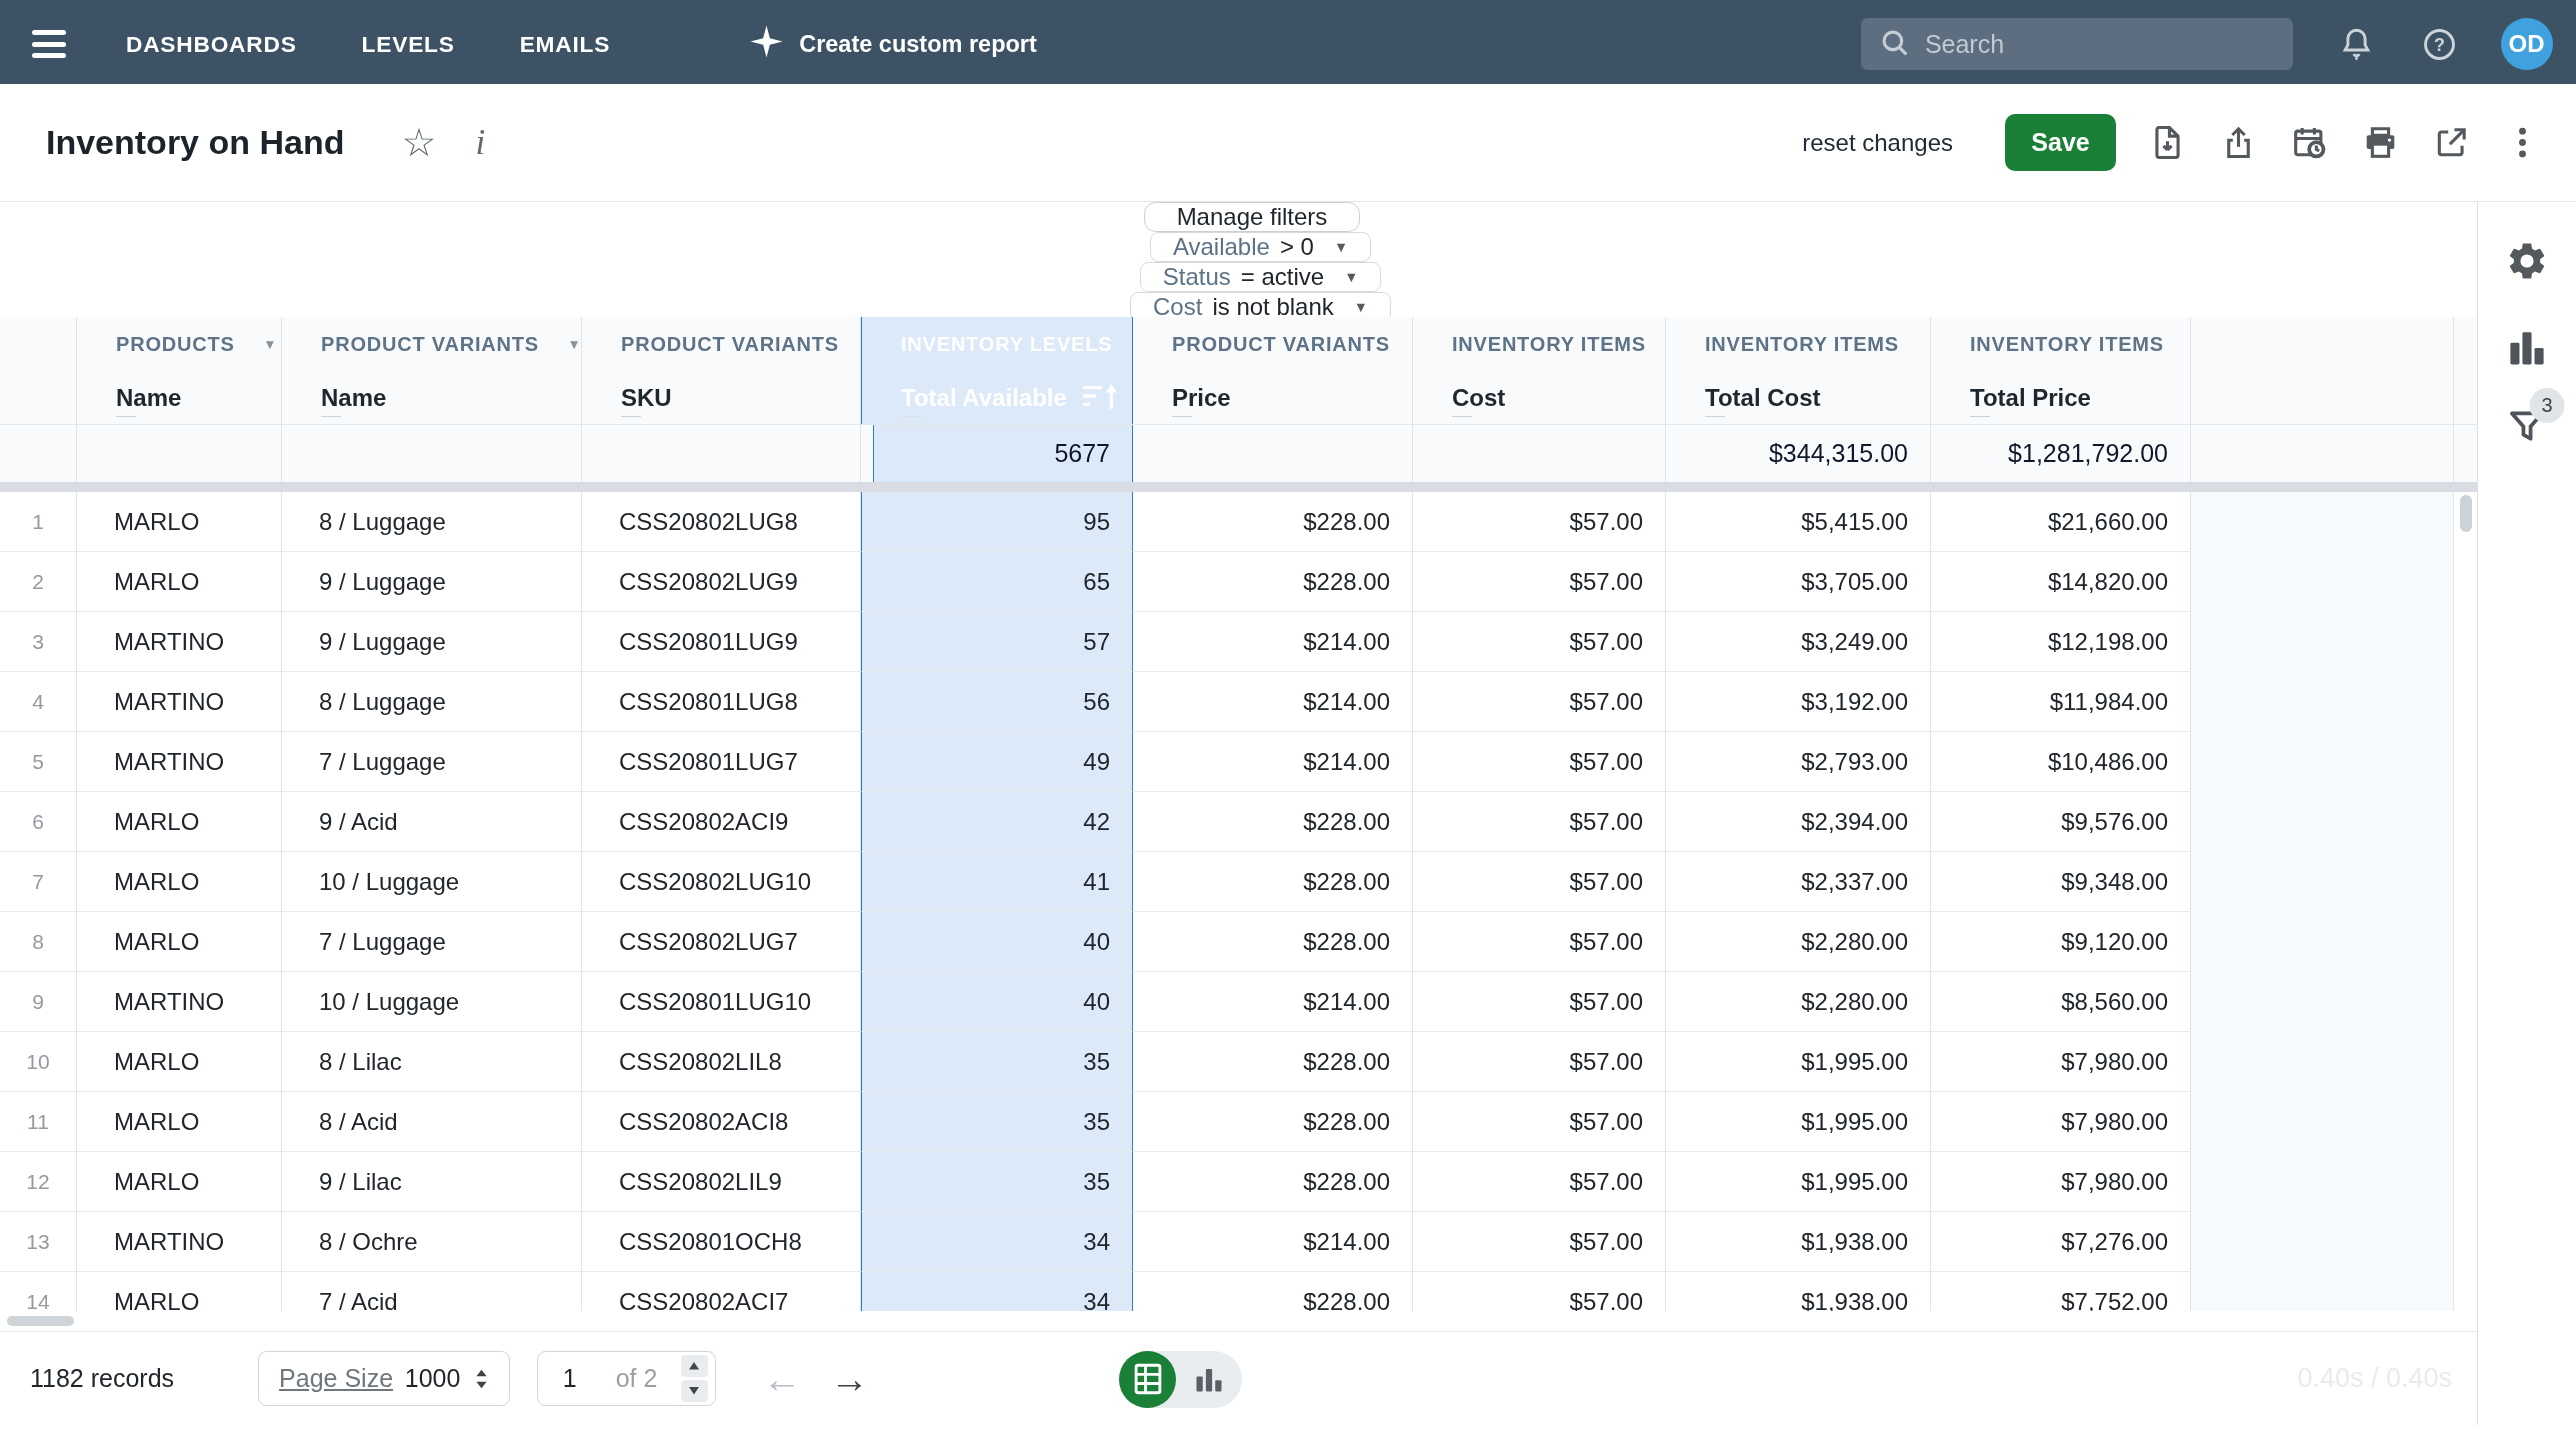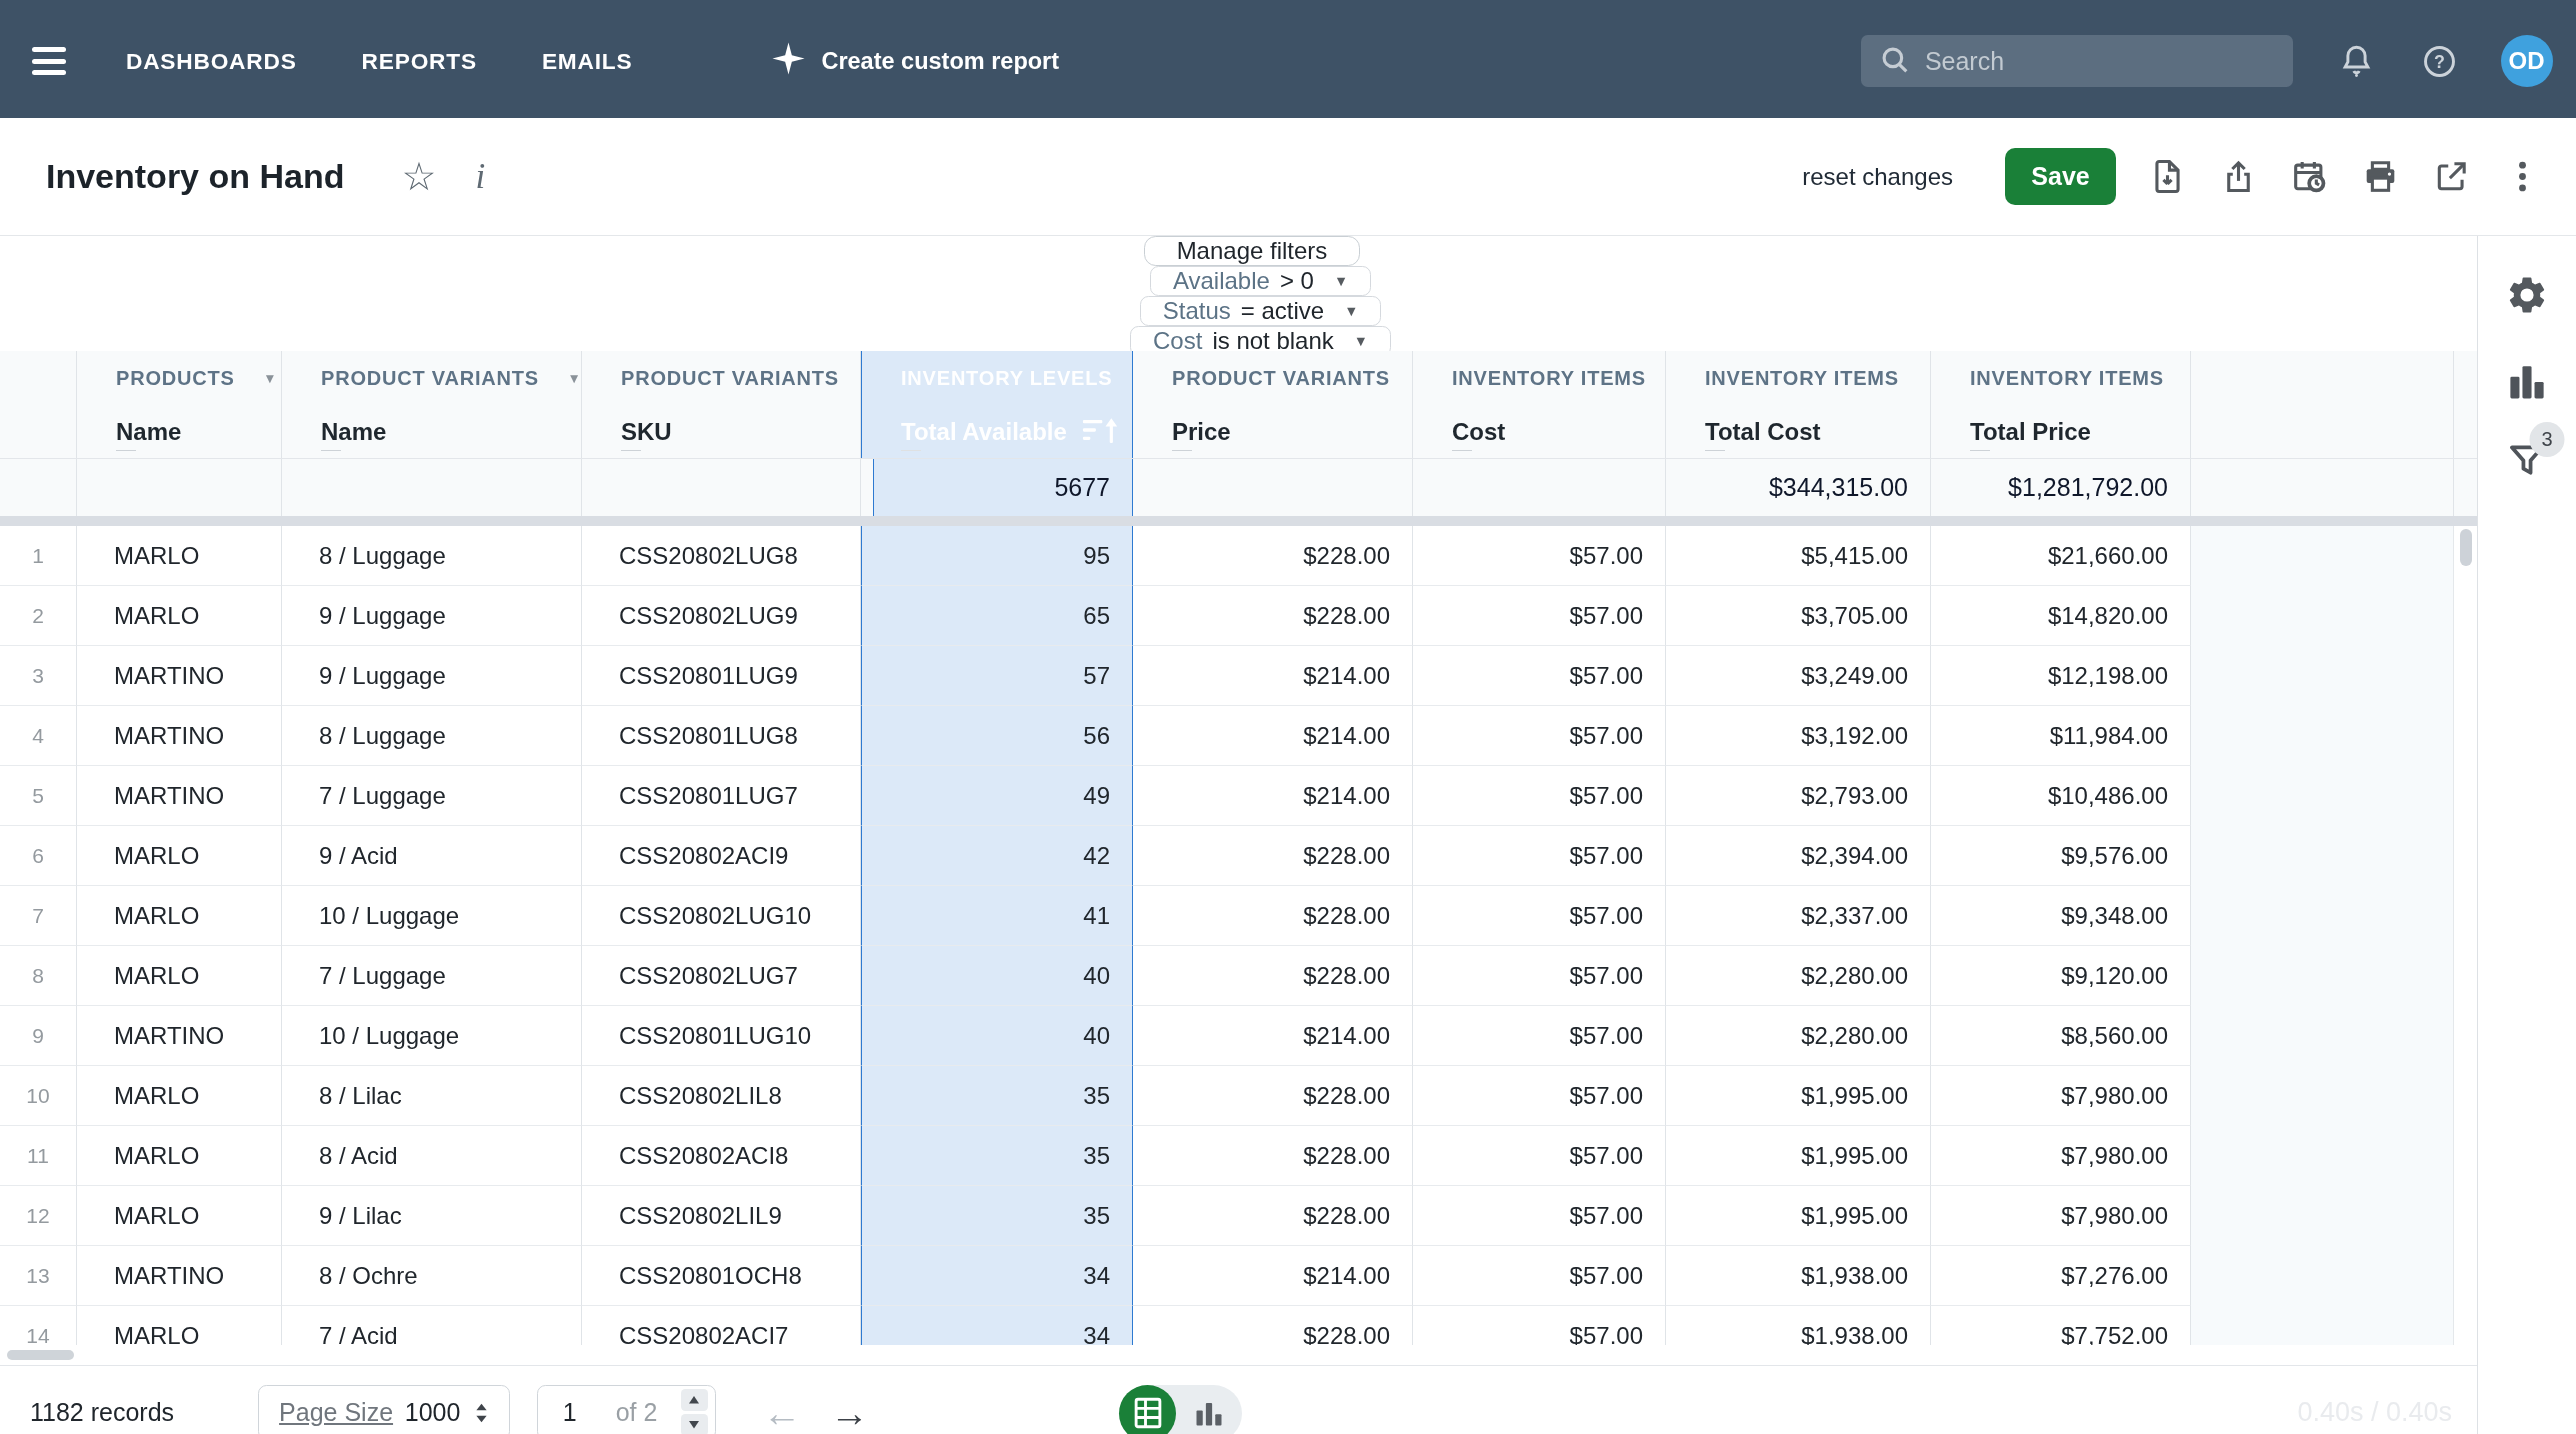--- a/index.html
+++ b/index.html
@@ -1,21 +1,21 @@
 <!DOCTYPE html>
 <html style="font-size:13.4px"><head>
 <meta charset="utf-8">
 <style>
   * { margin:0; padding:0; box-sizing:border-box; }
   html,body { background:#ffffff; }
   body { font-family:"Liberation Sans", sans-serif; color:#20262c; }
   #app { position:relative; width:2576px; height:1435px; background:#fff; overflow:hidden; }
 
   
-  .nav { height:118px; background:#3e5266; display:flex; align-items:center; padding:4px 0 0 32px; }
+  .nav { height:84px; background:#3e5266; display:flex; align-items:center; padding:4px 0 0 32px; }
   .hamburger { width:34px; height:28.5px; display:flex; flex-direction:column; justify-content:space-between; cursor:pointer; margin-right:60px; }
   .hamburger span { display:block; height:5px; background:#fff; border-radius:2.5px; }
   .nav-item { color:#fff; font-size:22.7px; font-weight:600; letter-spacing:0.8px; margin-right:65px; cursor:pointer; }
   .create-report { display:flex; align-items:center; gap:15px; color:#fff; font-size:23.5px; font-weight:600; margin-left:74px; cursor:pointer; }
   .nav-right { margin-left:auto; display:flex; align-items:center; }
   .searchbox { width:432px; height:52px; background:#5c6e80; border-radius:6.7px; display:flex; align-items:center; padding:0 17px; }
   .searchbox input { background:transparent; border:none; outline:none; color:#e8edf1; font-size:25px; margin-left:13.4px; width:352px; font-family:"Liberation Sans", sans-serif; }
   .searchbox input::placeholder { color:#c2cad1; }
   .nav-icon { margin-left:44px; display:flex; align-items:center; }
   .avatar { width:52px; height:52px; border-radius:50%; background:#3fa1de; color:#fff; font-size:24px; font-weight:700; display:flex; align-items:center; justify-content:center; margin-left:42px; margin-right:23.5px; cursor:pointer; }
@@ -112,21 +112,21 @@
 
 <div id="app">
 
   <div class="nav">
     <div class="hamburger">
         <span></span>
         <span></span>
         <span></span>
       </div>
     <div class="nav-item">DASHBOARDS</div>
-    <div class="nav-item">REPORTS</div>
+    <div class="nav-item">LEVELS</div>
     <div class="nav-item">EMAILS</div>
     <div class="create-report">
       <span>
         <svg width="35" height="35" viewBox="0 0 24 24">
             <path d="M12 1 L14.3 9.7 23 12 14.3 14.3 12 23 9.7 14.3 1 12 9.7 9.7 Z" fill="#fff"></path>
           </svg>
       </span>
       <span>Create custom report</span>
     </div>
     <div class="nav-right">

